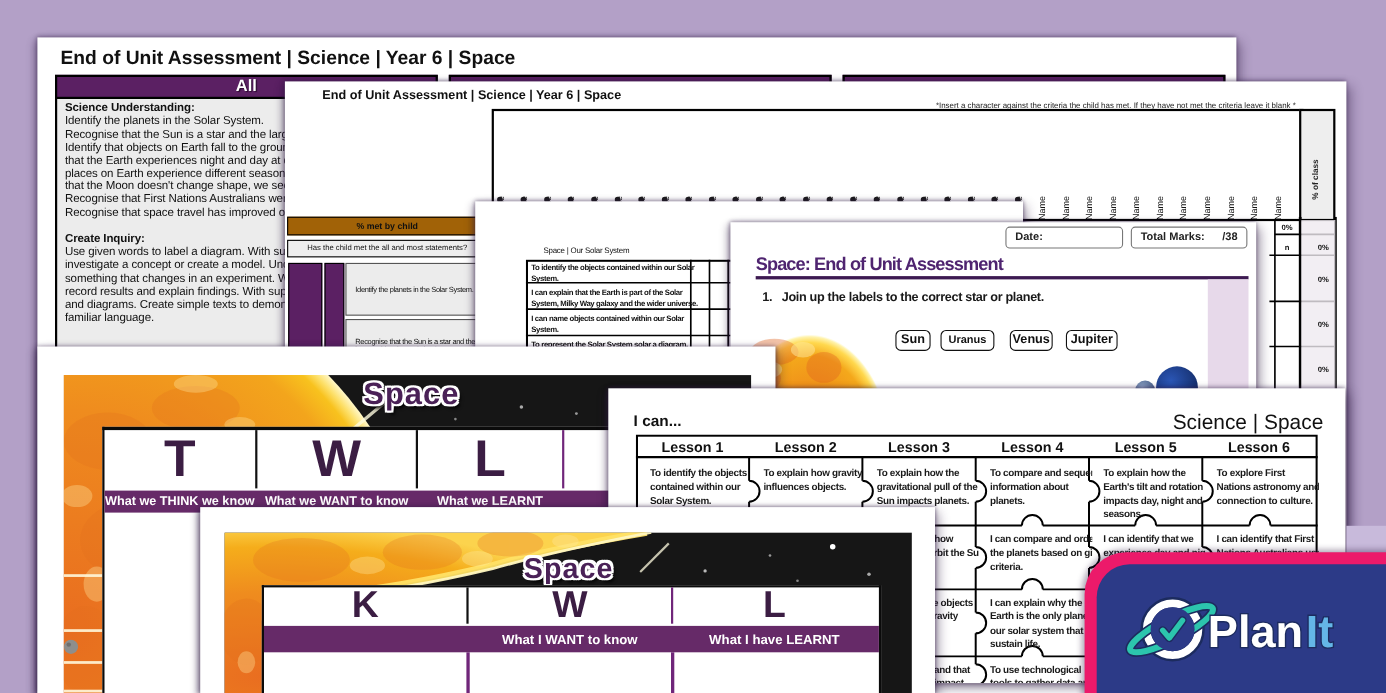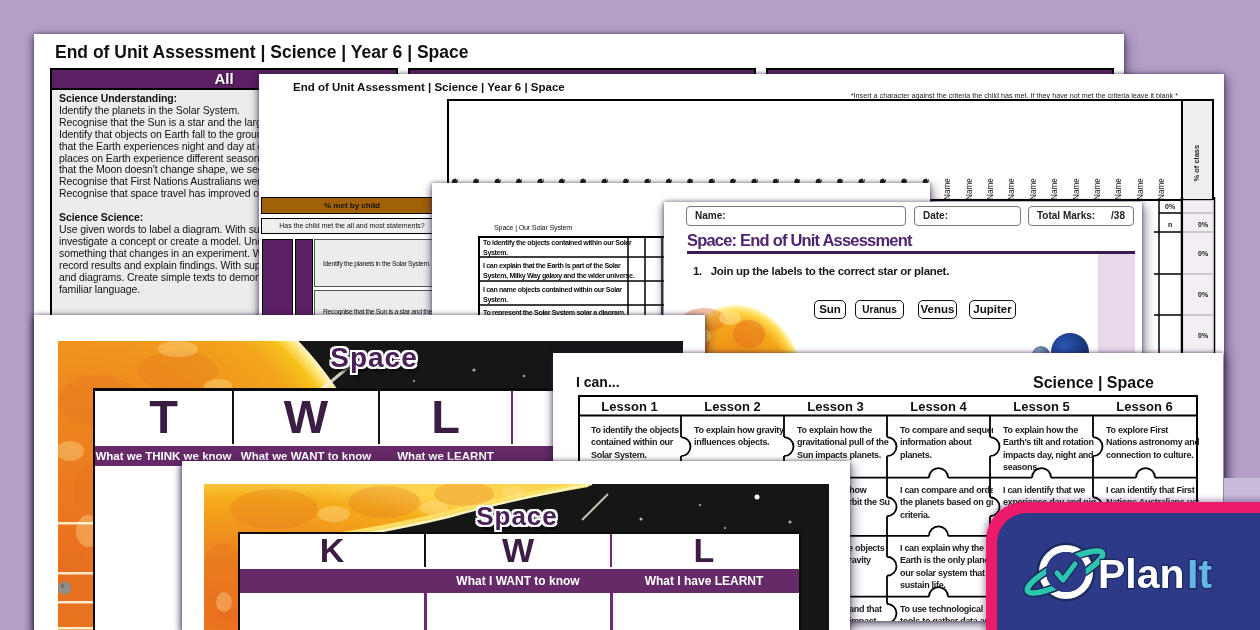--- a/index.html
+++ b/index.html
@@ -25,21 +25,21 @@
       <div style="font-weight:bold;">Science Understanding:</div>
       <div>Identify the planets in the Solar System.</div>
       <div>Recognise that the Sun is a star and the largest</div>
       <div>Identify that objects on Earth fall to the ground</div>
       <div>that the Earth experiences night and day at di</div>
       <div>places on Earth experience different seasons</div>
       <div>that the Moon doesn't change shape, we see</div>
       <div>Recognise that First Nations Australians were</div>
       <div>Recognise that space travel has improved ov</div>
       <div>&nbsp;</div>
-      <div style="font-weight:bold;">Science Science:</div>
+      <div style="font-weight:bold;">Create Inquiry:</div>
       <div>Use given words to label a diagram. With sup</div>
       <div>investigate a concept or create a model. Und</div>
       <div>something that changes in an experiment. Wi</div>
       <div>record results and explain findings. With supp</div>
       <div>and diagrams. Create simple texts to demons</div>
       <div>familiar language.</div>
     </div>
   </div>
 </div>
 
@@ -164,21 +164,20 @@
     <line x1="0" y1="93" x2="260" y2="93" stroke="#000" stroke-width="1.5"></line>
   </svg>
   <div class="abs" style="left:51px;top:56px;font-size:7.1px;font-weight:bold;line-height:9.8px;color:#111;white-space:nowrap;letter-spacing:-0.35px;">To identify the objects contained within our Solar<br>System.</div>
   <div class="abs" style="left:51px;top:79px;font-size:7.1px;font-weight:bold;line-height:9.8px;color:#111;white-space:nowrap;letter-spacing:-0.35px;">I can explain that the Earth is part of the Solar<br>System, Milky Way galaxy and the wider universe.</div>
   <div class="abs" style="left:51px;top:103px;font-size:7.1px;font-weight:bold;line-height:9.8px;color:#111;white-space:nowrap;letter-spacing:-0.35px;">I can name objects contained within our Solar<br>System.</div>
   <div class="abs" style="left:51px;top:126px;font-size:7.1px;font-weight:bold;line-height:9.8px;color:#111;white-space:nowrap;letter-spacing:-0.35px;">To represent the Solar System solar a diagram.</div>
 </div>
 
 <div class="page" id="pageD" style="left:664px;top:202px;width:478px;height:428px;overflow:hidden;">
 
-  <div class="abs" style="left:22px;top:4px;width:218px;height:18px;border:1.5px solid #777;border-radius:4px;font-size:10px;font-weight:bold;color:#222;line-height:18px;"><span style="padding-left:8px;">Name:</span></div>
 
   <div class="abs" style="left:250px;top:4px;width:105px;height:18px;border:1.5px solid #777;border-radius:4px;font-size:10px;font-weight:bold;color:#222;line-height:18px;"><span style="padding-left:8px;">Date:</span></div>
 
   <div class="abs" style="left:364px;top:4px;width:104px;height:18px;border:1.5px solid #777;border-radius:4px;font-size:10px;font-weight:bold;color:#222;line-height:18px;"><span style="padding-left:8px;">Total Marks:</span><span style="position:absolute;right:8px;">/38</span></div>
 
   <div class="abs" style="left:23px;top:29px;font-size:16.5px;font-weight:bold;color:#4f2470;white-space:nowrap;letter-spacing:-0.8px;">Space: End of Unit Assessment</div>
 
   <div class="abs" style="left:23px;top:49px;width:448px;height:2.5px;background:#3d1a52;"></div>
 
   <div class="abs" style="left:29px;top:63px;font-size:11.5px;font-weight:bold;color:#1a1a1a;white-space:nowrap;letter-spacing:-0.3px;">1.&nbsp;&nbsp; Join up the labels to the correct star or planet.</div>
@@ -287,21 +286,21 @@
     <div class="abs" style="left:138px;top:75px;width:2px;height:170px;background:#70267a;"></div>
     <div class="abs" style="left:284px;top:75px;width:2px;height:170px;background:#70267a;"></div>
     <div class="abs" style="left:417px;top:75px;width:2px;height:170px;background:#70267a;"></div>
   </div>
 </div>
 
 <div class="page" id="pageG" style="left:553px;top:353px;width:670px;height:268px;overflow:hidden;">
 
   <div class="abs" style="left:23px;top:21px;font-size:14px;font-weight:bold;color:#111;">I can...</div>
 
-  <div class="abs" style="left:480px;top:21px;width:170px;text-align:left;font-size:16px;font-weight:bold;color:#111;">Science | Space</div>
+  <div class="abs" style="left:480px;top:21px;width:170px;text-align:right;font-size:19px;font-weight:normal;color:#111;">Science | Space</div>
 
   <svg class="abs" style="left:25px;top:42px;" width="620" height="235" viewBox="0 0 620 235">
     <g stroke="#000" stroke-width="2" fill="none">
       <rect x="1" y="1" width="618" height="234"></rect>
       <line x1="0" y1="20.5" x2="620" y2="20.5"></line>
     </g>
     <g id="gridlines" stroke="#000" stroke-width="1.8" fill="none">
         <path d="M103,20.5 L103,42.1 M103,42.1 A9.5,9.5 0 0 1 103,61.1 M103,61.1 L103,102.25 M103,102.25 A9.5,9.5 0 0 1 103,121.25 M103,121.25 L103,161.75 M103,161.75 A9.5,9.5 0 0 1 103,180.75 M103,180.75 L103,208.85 M103,208.85 A9.5,9.5 0 0 1 103,227.85 M103,227.85 L103,235 M206,20.5 L206,42.1 M206,42.1 A9.5,9.5 0 0 1 206,61.1 M206,61.1 L206,102.25 M206,102.25 A9.5,9.5 0 0 1 206,121.25 M206,121.25 L206,161.75 M206,161.75 A9.5,9.5 0 0 1 206,180.75 M206,180.75 L206,208.85 M206,208.85 A9.5,9.5 0 0 1 206,227.85 M206,227.85 L206,235 M309,20.5 L309,42.1 M309,42.1 A9.5,9.5 0 0 1 309,61.1 M309,61.1 L309,102.25 M309,102.25 A9.5,9.5 0 0 1 309,121.25 M309,121.25 L309,161.75 M309,161.75 A9.5,9.5 0 0 1 309,180.75 M309,180.75 L309,208.85 M309,208.85 A9.5,9.5 0 0 1 309,227.85 M309,227.85 L309,235 M412,20.5 L412,42.1 M412,42.1 A9.5,9.5 0 0 1 412,61.1 M412,61.1 L412,102.25 M412,102.25 A9.5,9.5 0 0 1 412,121.25 M412,121.25 L412,161.75 M412,161.75 A9.5,9.5 0 0 1 412,180.75 M412,180.75 L412,208.85 M412,208.85 A9.5,9.5 0 0 1 412,227.85 M412,227.85 L412,235 M515,20.5 L515,42.1 M515,42.1 A9.5,9.5 0 0 1 515,61.1 M515,61.1 L515,102.25 M515,102.25 A9.5,9.5 0 0 1 515,121.25 M515,121.25 L515,161.75 M515,161.75 A9.5,9.5 0 0 1 515,180.75 M515,180.75 L515,208.85 M515,208.85 A9.5,9.5 0 0 1 515,227.85 M515,227.85 L515,235 M0,82.7 L42,82.7 M42,82.7 A9.5,9.5 0 0 1 61,82.7 M61,82.7 L145,82.7 M145,82.7 A9.5,9.5 0 0 1 164,82.7 M164,82.7 L248,82.7 M248,82.7 A9.5,9.5 0 0 1 267,82.7 M267,82.7 L351,82.7 M351,82.7 A9.5,9.5 0 0 1 370,82.7 M370,82.7 L454,82.7 M454,82.7 A9.5,9.5 0 0 1 473,82.7 M473,82.7 L558,82.7 M558,82.7 A9.5,9.5 0 0 1 577,82.7 M577,82.7 L620,82.7 M0,140.8 L42,140.8 M42,140.8 A9.5,9.5 0 0 1 61,140.8 M61,140.8 L145,140.8 M145,140.8 A9.5,9.5 0 0 1 164,140.8 M164,140.8 L248,140.8 M248,140.8 A9.5,9.5 0 0 1 267,140.8 M267,140.8 L351,140.8 M351,140.8 A9.5,9.5 0 0 1 370,140.8 M370,140.8 L454,140.8 M454,140.8 A9.5,9.5 0 0 1 473,140.8 M473,140.8 L558,140.8 M558,140.8 A9.5,9.5 0 0 1 577,140.8 M577,140.8 L620,140.8 M0,201.7 L42,201.7 M42,201.7 A9.5,9.5 0 0 1 61,201.7 M61,201.7 L145,201.7 M145,201.7 A9.5,9.5 0 0 1 164,201.7 M164,201.7 L248,201.7 M248,201.7 A9.5,9.5 0 0 1 267,201.7 M267,201.7 L351,201.7 M351,201.7 A9.5,9.5 0 0 1 370,201.7 M370,201.7 L454,201.7 M454,201.7 A9.5,9.5 0 0 1 473,201.7 M473,201.7 L558,201.7 M558,201.7 A9.5,9.5 0 0 1 577,201.7 M577,201.7 L620,201.7 "></path>
       </g>
     <g font-size="13" font-weight="bold" fill="#111" text-anchor="middle">

